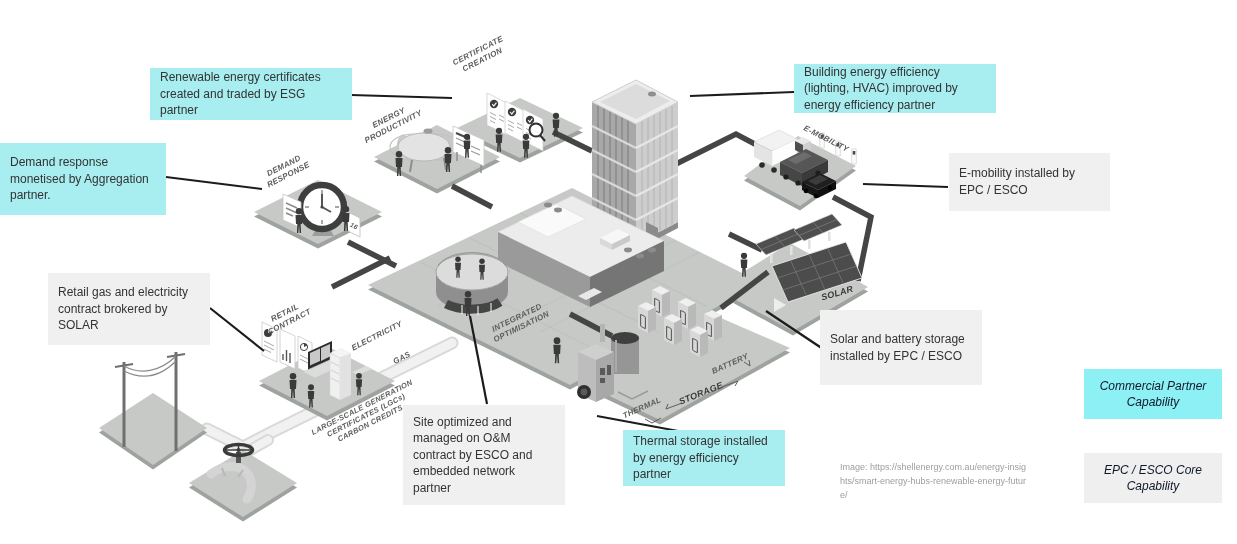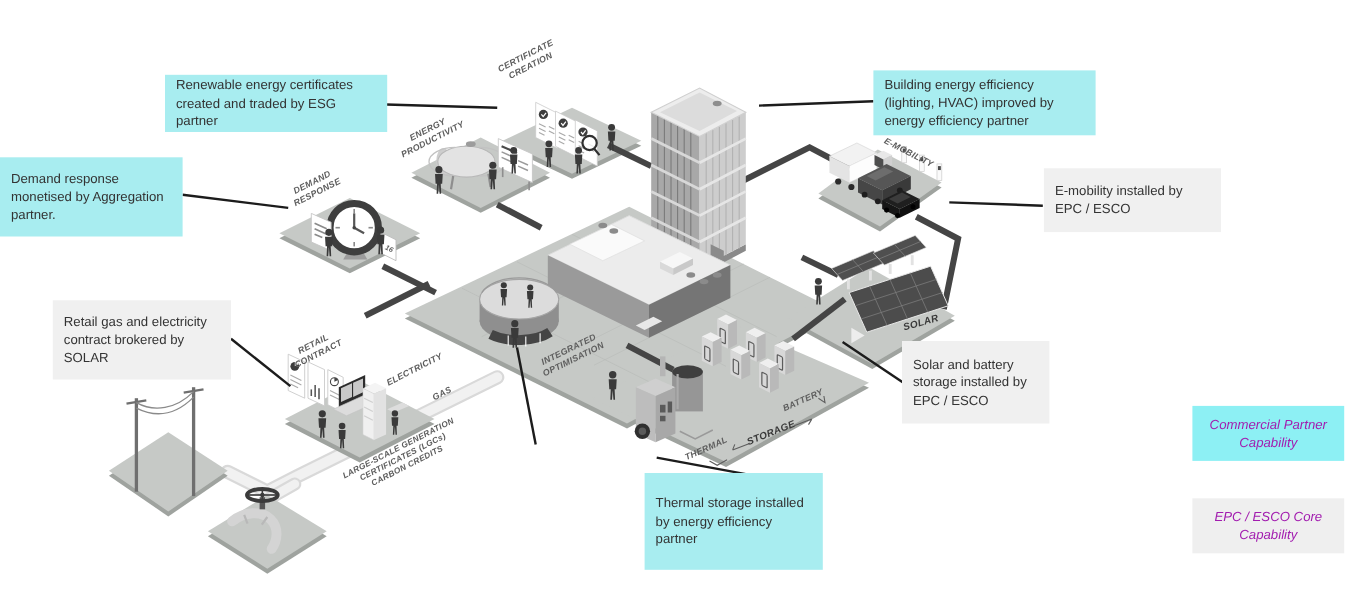--- a/index.html
+++ b/index.html
@@ -4,21 +4,21 @@
 <style>
   html,body{margin:0;padding:0;background:#fff;}
   .stage{position:relative;width:1237px;height:544px;background:#fff;overflow:hidden;
          font-family:"Liberation Sans",sans-serif;}
   .stage svg{position:absolute;left:0;top:0;}
   .box{position:absolute;box-sizing:border-box;display:flex;align-items:center;
        padding:7px 10px;font-size:12px;line-height:1.38;color:#333;}
   .cm{background:#a8edf0;}
   .co{background:#f0f0f0;}
   .lg{position:absolute;box-sizing:border-box;display:flex;align-items:center;justify-content:center;
-      text-align:center;font-style:italic;font-size:12px;line-height:1.35;color:#a21caf;padding:6px;}
+      text-align:center;font-style:italic;font-size:12px;line-height:1.35;color:#0f172a;padding:6px;}
   .lg.cmr{background:#8df0f4;}
   .lg.cor{background:#efefef;margin-top:16px;}
   .credit{position:absolute;font-size:9px;line-height:1.55;color:#9e9e9e;word-break:break-all;}
   .iso text{font-family:"Liberation Sans",sans-serif;font-style:italic;font-weight:700;
             font-size:8px;fill:#5d5d5d;text-anchor:middle;letter-spacing:.3px;}
   .iso.sm text{font-size:7.5px;}
   .iso.bd text{font-size:9px;fill:#3a3a3a;}
 </style>
 </head>
 <body>
@@ -455,37 +455,41 @@
     <line x1="597" y1="416" x2="678" y2="431"></line>
   </g>
 </svg>
 
 <div class="box cm" style="left:0px;top:143px;width:166px;height:72px">
   <span>Demand response monetised by Aggregation partner.</span>
 </div>
 <div class="box cm" style="left:150px;top:68px;width:202px;height:52px">
   <span>Renewable energy certificates created and traded by ESG partner</span>
 </div>
-<div class="box cm" style="left:794px;top:64px;width:202px;height:59px">
+<div class="box cm" style="left:794px;top:64px;width:202px;height:49px">
   <span>Building energy efficiency (lighting, HVAC) improved by energy efficiency partner</span>
 </div>
 <div class="box co" style="left:949px;top:153px;width:161px;height:58px">
   <span>E-mobility installed by EPC / ESCO</span>
 </div>
 <div class="box co" style="left:48px;top:273px;width:162px;height:72px">
   <span>Retail gas and electricity contract brokered by SOLAR</span>
 </div>
-<div class="box co" style="left:820px;top:310px;width:134px;height:75px">
+<div class="box co" style="left:820px;top:310px;width:162px;height:75px">
   <span>Solar and battery storage installed by EPC / ESCO</span>
 </div>
-<div class="box cm" style="left:586px;top:430px;width:162px;height:88px">
+<div class="box co" style="left:403px;top:405px;width:162px;height:100px">
+  <span>Site optimized and managed on O&amp;M contract by ESCO and embedded network partner</span>
+</div>
+<div class="box cm" style="left:623px;top:430px;width:162px;height:56px">
   <span>Thermal storage installed by energy efficiency partner</span>
 </div>
 
 <div class="lg cmr" style="left:1084px;top:369px;width:138px;height:50px">
   <span>Commercial Partner Capability</span>
 </div>
 <div class="lg cor" style="left:1084px;top:437px;width:138px;height:50px">
   <span>EPC / ESCO Core Capability</span>
 </div>
 
+<div class="credit" style="left:840px;top:461px;width:190px">Image: https://shellenergy.com.au/energy-insights/smart-energy-hubs-renewable-energy-future/</div>
 
 </div>
 
 </body></html>

